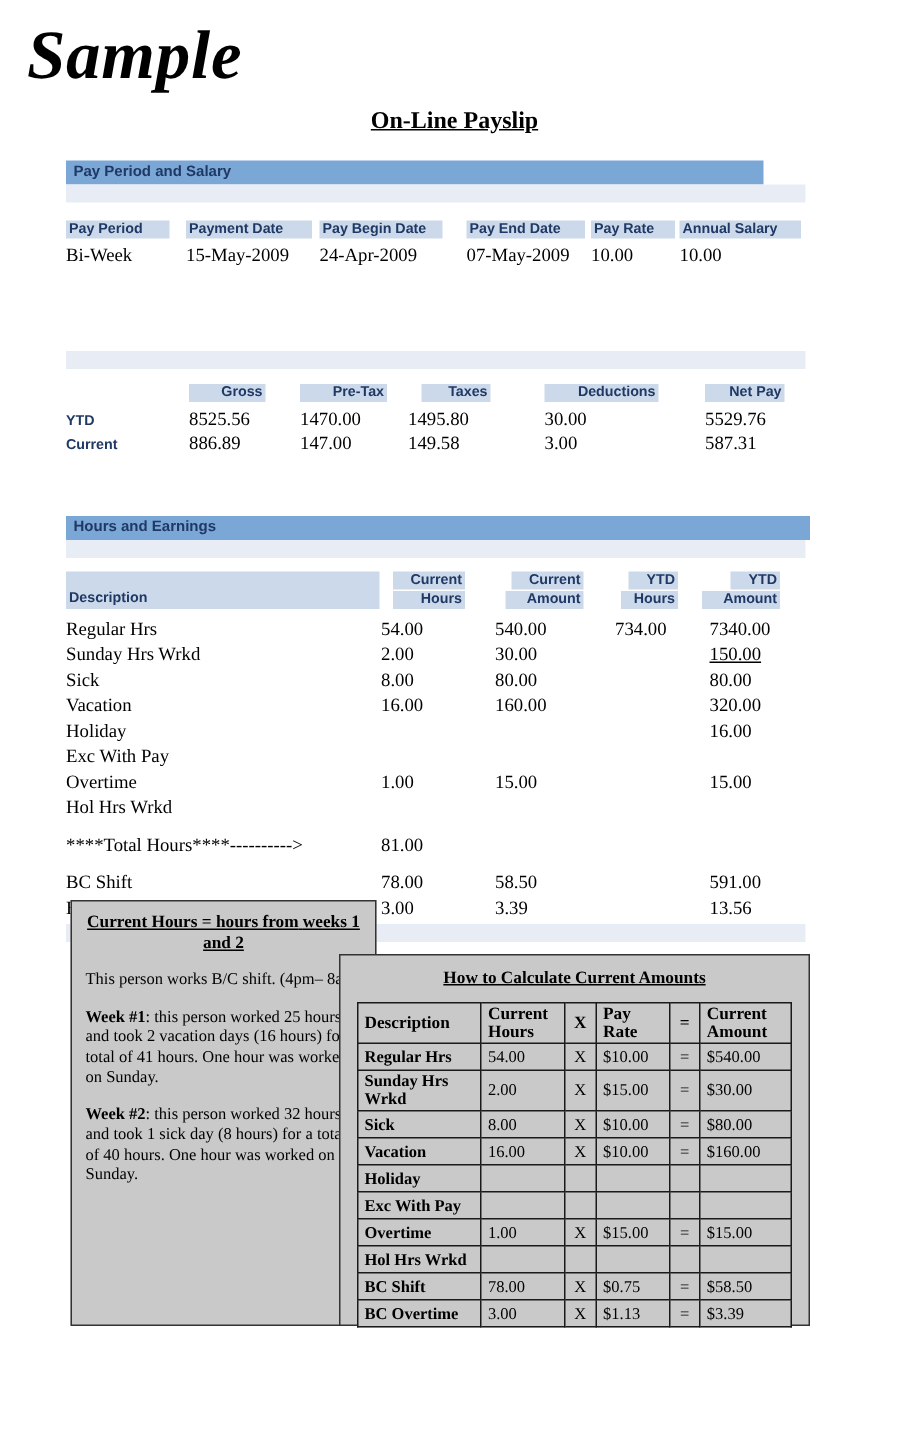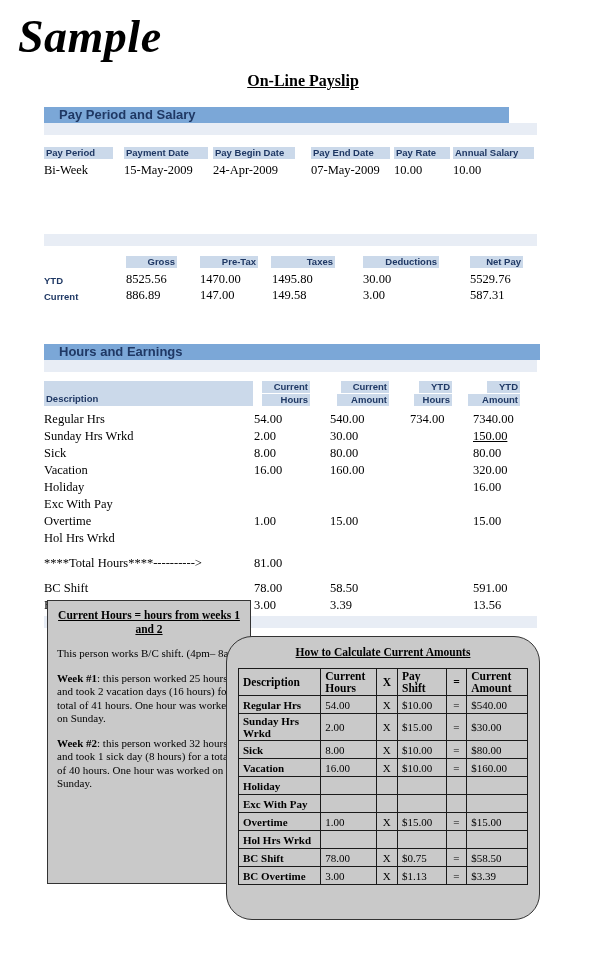--- a/index.html
+++ b/index.html
@@ -41,22 +41,22 @@
 
   
   .bar {
     position: absolute;
     background: #7ba7d7;
     height: 16px;
     line-height: 16px;
     color: #1f3864;
     font-family: "Liberation Sans", sans-serif;
     font-weight: bold;
-    font-size: 13px;
-    padding-left: 15px;
+    font-size: 10px;
+    padding-left: 5px;
     box-sizing: border-box;
     white-space: nowrap;
   }
   .strip {
     position: absolute;
     background: #e8edf5;
     height: 12px;
   }
 
   
@@ -88,21 +88,21 @@
   }
 
   
   .box {
     position: absolute;
     background: #c9c9c9;
     border: 1px solid #333333;
     box-sizing: border-box;
   }
   .box-left { left: 47px; top: 600px; width: 204px; height: 284px; }
-  .box-right { left: 226px; top: 636px; width: 314px; height: 284px; border-radius: 26px; }
+  .box-right { left: 226px; top: 636px; width: 314px; height: 248px; }
 
   .box-title {
     text-align: center;
     font-family: "Liberation Serif", serif;
     font-weight: bold;
     font-size: 11.5px;
     text-decoration: underline;
     line-height: 14px;
     margin: 7px 10px 0 10px;
   }
@@ -171,21 +171,21 @@
   <div class="t" style="left:213px; top:163px;">24-Apr-2009</div>
   <div class="t" style="left:311px; top:163px;">07-May-2009</div>
   <div class="t" style="left:394px; top:163px;">10.00</div>
   <div class="t" style="left:453px; top:163px;">10.00</div>
 
   <div class="strip" style="left:44px; top:234px; width:493px;"></div>
 
   <div class="hdr" style="left:84px; top:256px; width:6px;"></div>
   <div class="hdr rt" style="left:126px; top:256px; width:51px;">Gross</div>
   <div class="hdr rt" style="left:200px; top:256px; width:58px;">Pre-Tax</div>
-  <div class="hdr rt" style="left:271px; top:256px; width:64px;">Taxes</div>
+  <div class="hdr rt" style="left:281px; top:256px; width:46px;">Taxes</div>
   <div class="hdr rt" style="left:363px; top:256px; width:76px;">Deductions</div>
   <div class="hdr rt" style="left:470px; top:256px; width:53px;">Net Pay</div>
 
   <div class="t lbl-bold" style="left:44px; top:274px;">YTD</div>
   <div class="t" style="left:126px; top:272px;">8525.56</div>
   <div class="t" style="left:200px; top:272px;text-align:center;">1470.00</div>
   <div class="t" style="left:272px; top:272px;">1495.80</div>
   <div class="t" style="left:363px; top:272px;">30.00</div>
   <div class="t" style="left:470px; top:272px;">5529.76</div>
 
@@ -294,21 +294,21 @@
       <thead>
         <tr>
           <th class="c-desc">Description</th>
           <th class="c-hours">
             <span>Current</span><br>
             <span>Hours</span>
           </th>
           <th class="c-x">X</th>
           <th class="c-rate">
             <span>Pay</span><br>
-            <span>Shift</span>
+            <span>Rate</span>
           </th>
           <th class="c-eq">=</th>
           <th class="c-amt">
             <span>Current</span><br>
             <span>Amount</span>
           </th>
         </tr>
       </thead>
       <tbody>
         <tr>

